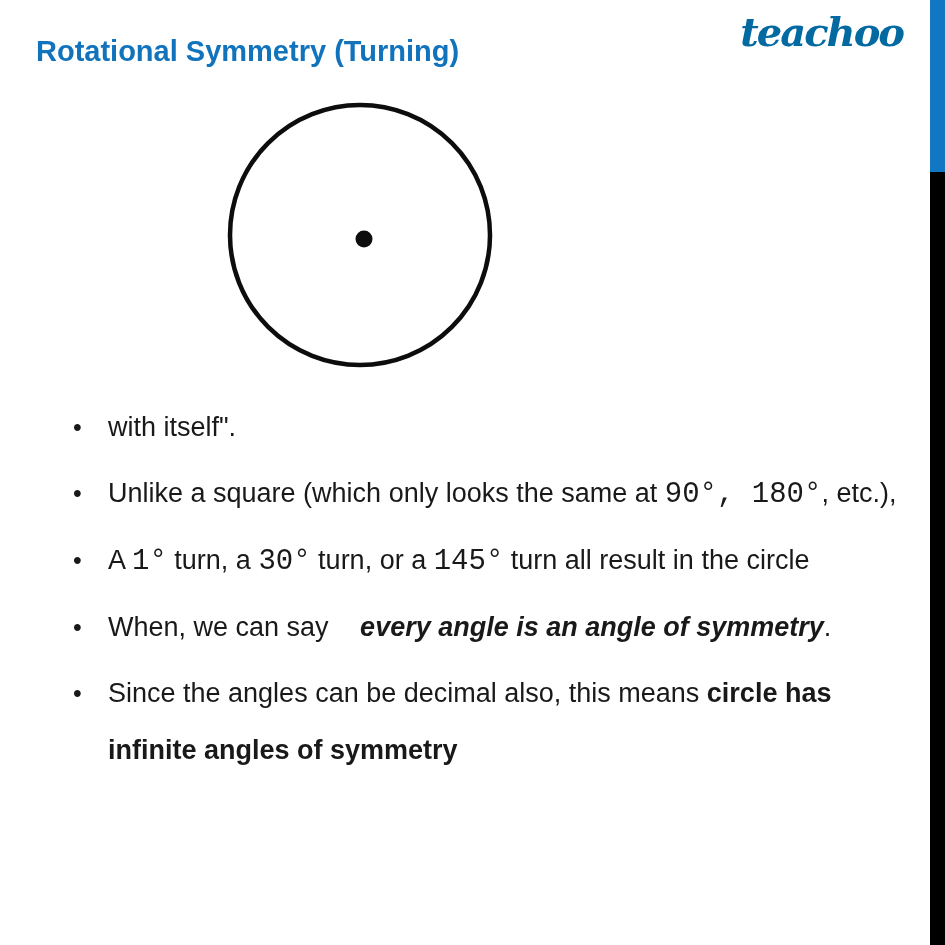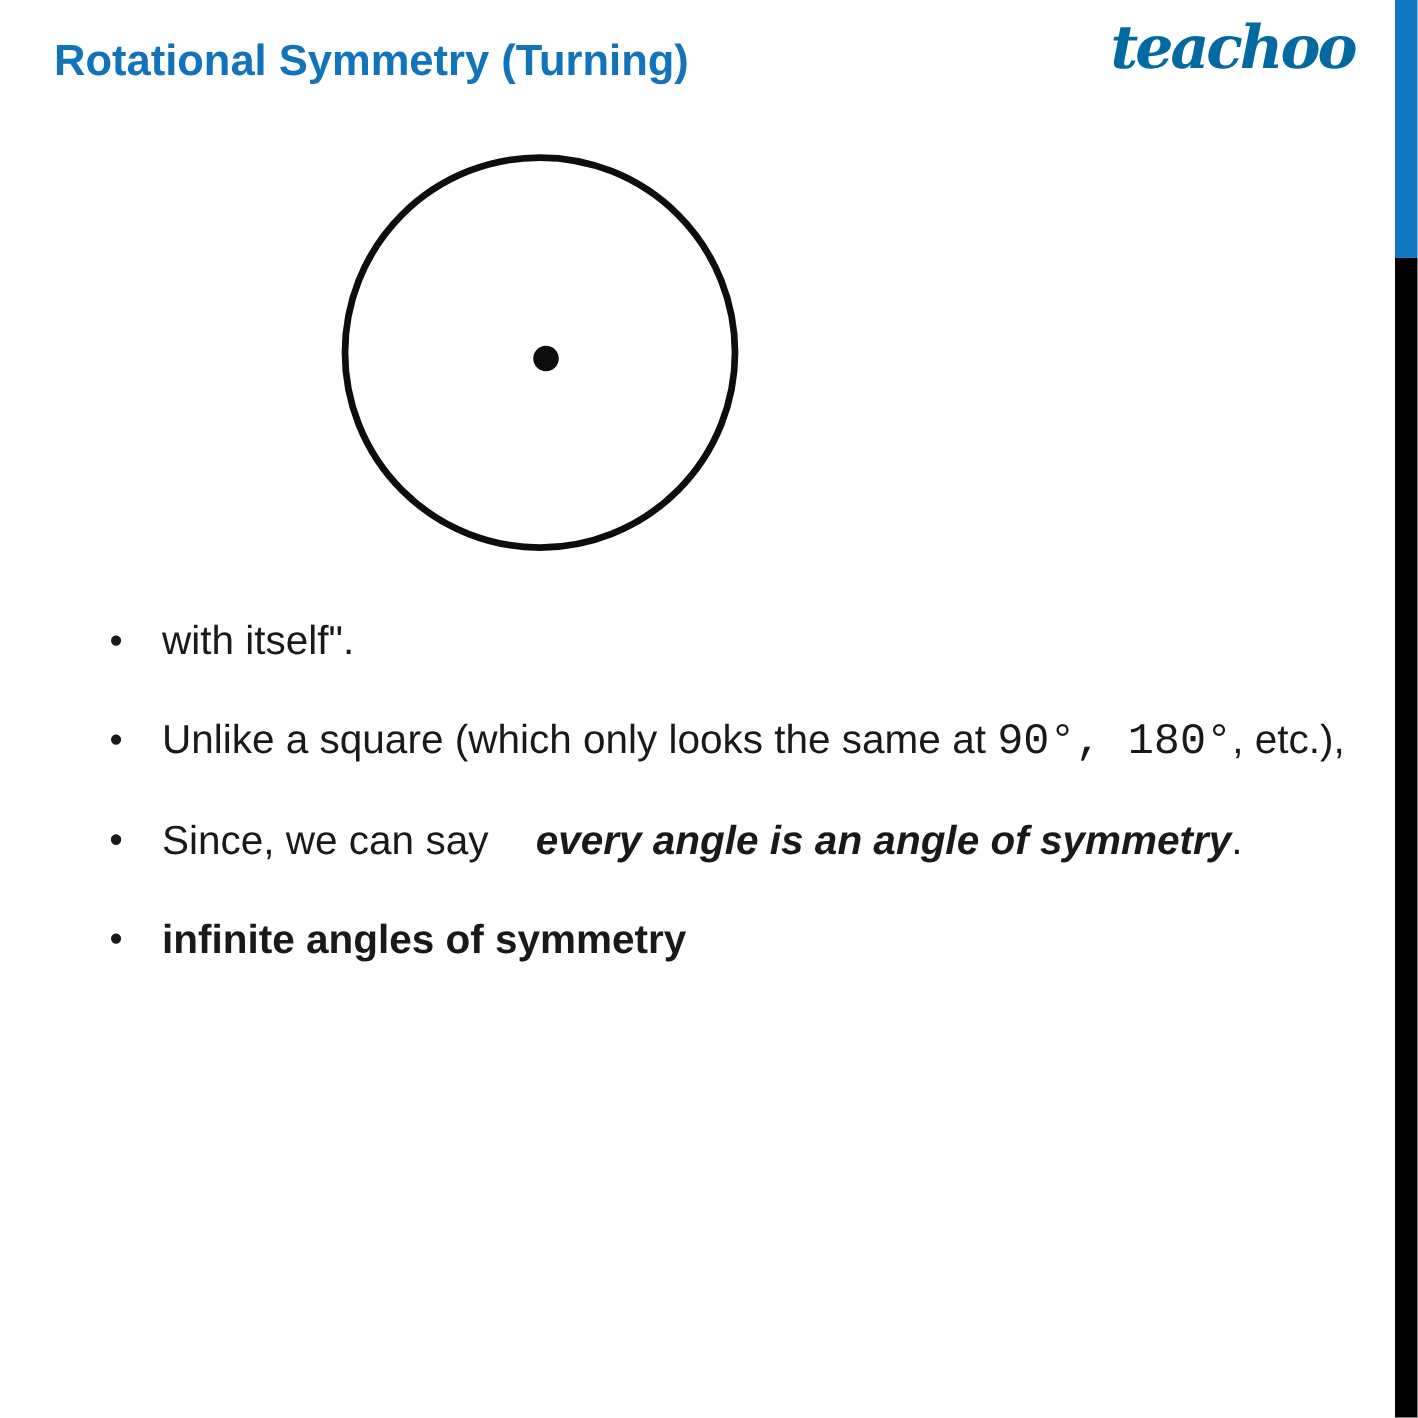--- a/index.html
+++ b/index.html
@@ -19,21 +19,21 @@
     background: #1277c2;
   }
   .accent-bar-black {
     position: absolute; top: 172px; right: 0;
     width: 15px; height: 773px;
     background: #000000;
   }
 
   
   .title {
-    position: absolute; left: 36px; top: 22px;
+    position: absolute; left: 36px; top: 32px;
     margin: 0;
     font-family: "Liberation Sans", sans-serif;
     font-size: 29px; font-weight: bold;
     line-height: 38px;
     color: #1173bc;
     white-space: nowrap;
   }
   .logo {
     position: absolute; top: 8px; right: 42px;
     font-family: "DejaVu Serif", serif;
@@ -104,30 +104,36 @@
 
     <div class="bullet">
       <span class="marker">•</span>
       <div class="line">
         <span class="seg">Unlike a square (which only looks the same at </span><span class="seg seg-math">90°, 180°</span><span class="seg">, etc.),</span>
       </div>
     </div>
 
     <div class="bullet">
       <span class="marker">•</span>
+      <div class="line">
+        <span class="seg">A </span><span class="seg seg-math">1°</span><span class="seg"> turn, a </span><span class="seg seg-math">30°</span><span class="seg"> turn, or a </span><span class="seg seg-math">145°</span><span class="seg"> turn all result in the circle</span>
+      </div>
     </div>
 
     <div class="bullet">
       <span class="marker">•</span>
       <div class="line">
-        <span class="seg">Since, we can say </span><span class="seg seg-bold-italic">every angle is an angle of symmetry</span><span class="seg">.</span>
+        <span class="seg">When, we can say </span><span class="seg seg-bold-italic">every angle is an angle of symmetry</span><span class="seg">.</span>
       </div>
     </div>
 
     <div class="bullet">
       <span class="marker">•</span>
+      <div class="line">
+        <span class="seg">Since the angles can be decimal also, this means </span><span class="seg seg-bold">circle has</span>
+      </div>
       <div class="line">
         <span class="seg seg-bold">infinite angles of symmetry</span>
       </div>
     </div>
 
   </div>
 </div>
 
 </body></html>

